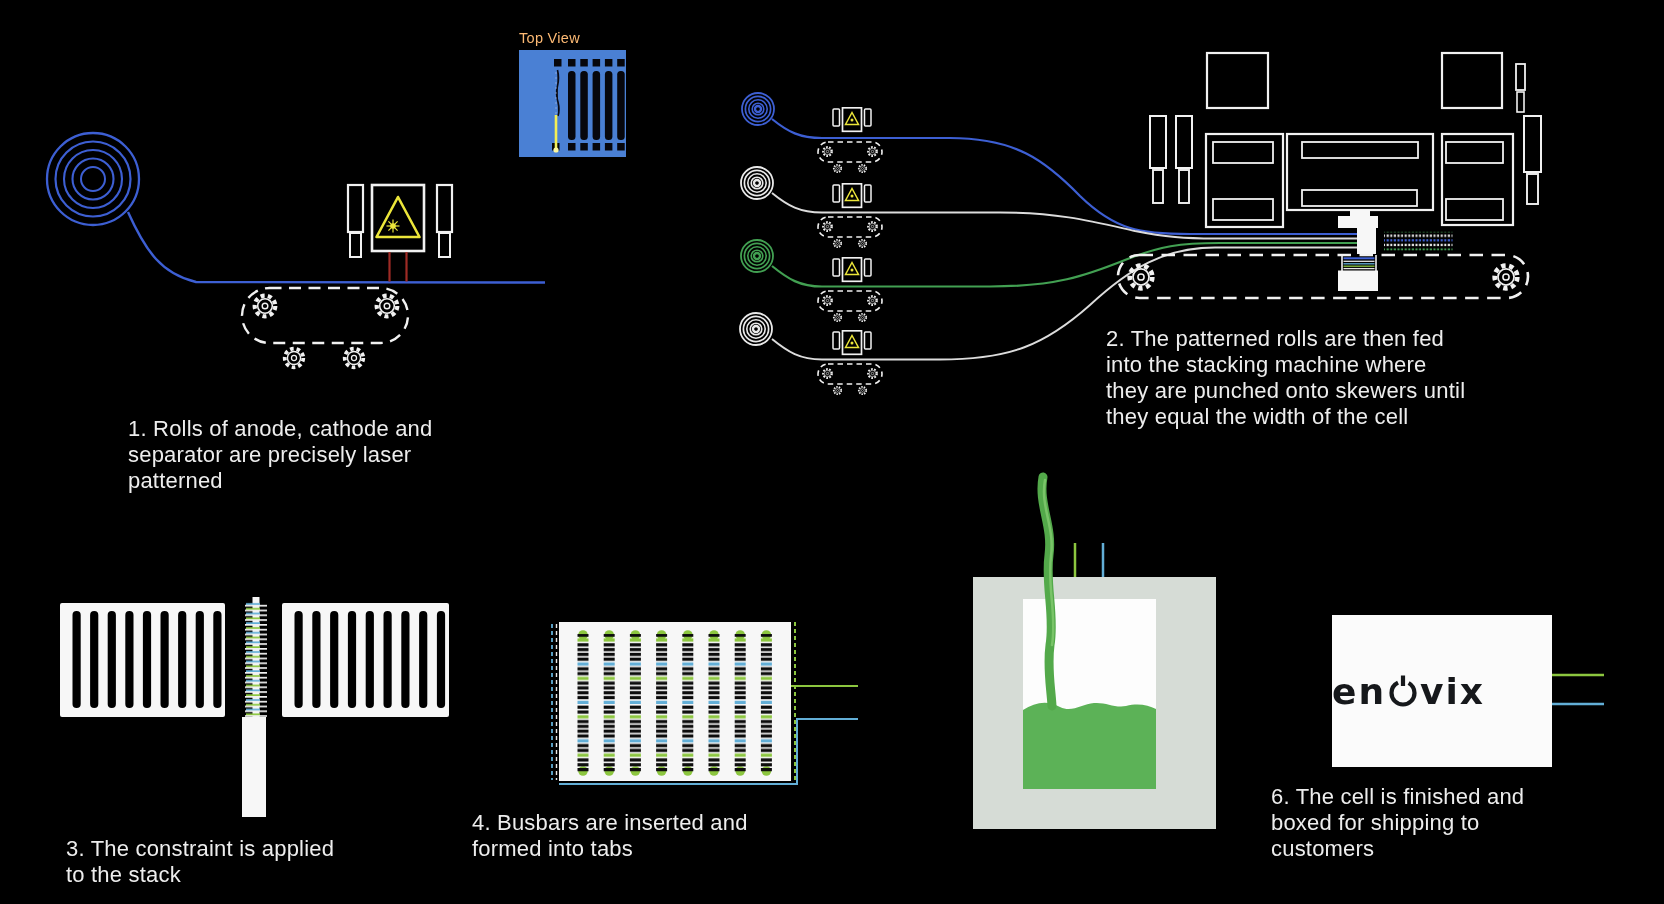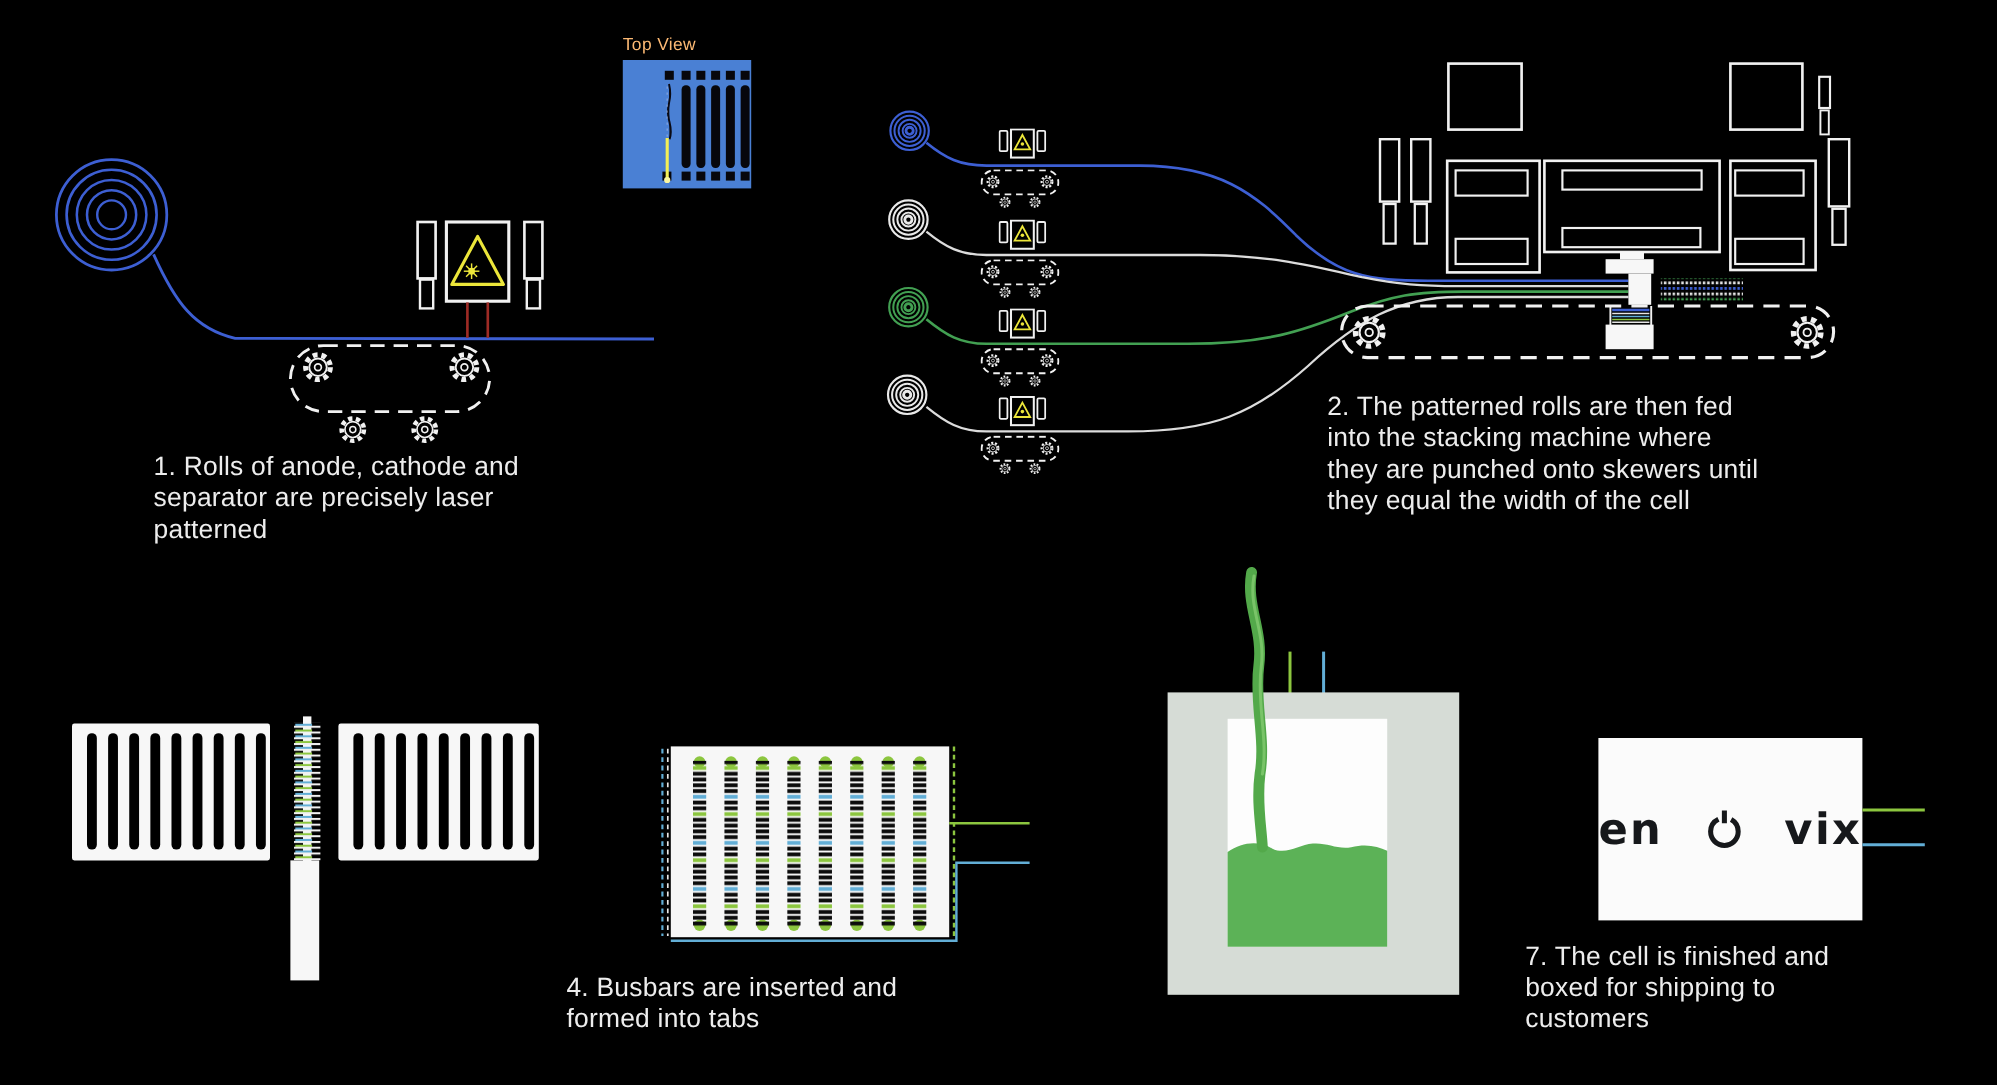--- a/index.html
+++ b/index.html
@@ -10,30 +10,30 @@
   .lnb{stroke:var(--c-blue);fill:none}
   .lng{stroke:var(--c-green);fill:none}
   .lnl{stroke:var(--c-lime);fill:none}
   .lnlb{stroke:var(--c-lightblue);fill:none}
   .lny{stroke:var(--c-yellow);fill:none}
   .lnr{stroke:var(--c-red);fill:none}
   .fw{fill:#f7f7f7}
   .fdark{fill:#07070c}
   .cap{position:absolute;color:var(--c-text);font:500 22px/26px "Liberation Sans",sans-serif;
        text-align:left;white-space:pre-line;letter-spacing:.2px}
-  .cap1{left:128px;top:376px;width:440px}
+  .cap1{left:128px;top:416px;width:440px}
   .cap2{left:1106px;top:326px;width:460px}
   .cap3{left:66px;top:836px;width:360px}
   .cap4{left:472px;top:810px;width:380px}
   .cap5{left:886px;top:841px;width:380px}
   .cap6{left:1271px;top:784px;width:340px}
   .topview-label{position:absolute;left:519px;top:29px;color:#fdba74;
        font:500 14.5px/18px "Liberation Sans",sans-serif;letter-spacing:.3px}
   .logo-box{position:absolute;left:1332px;top:615px;width:220px;height:152px;
-       display:flex;align-items:center;justify-content:space-between;gap:1px}
+       display:flex;align-items:center;justify-content:flex-start;gap:1px}
   .logo-box span{font:700 36px "DejaVu Sans",sans-serif;letter-spacing:2px;
        color:var(--c-ink);text-transform:lowercase}
 </style>
 </head>
 <body>
 
 <div class="stage">
 
 <svg class="art" width="1664" height="904" viewBox="0 0 1664 904">
   <defs>
@@ -319,23 +319,25 @@
 
 <div class="topview-label">Top View</div>
 
 <div class="cap cap1">1. Rolls of anode, cathode and
 separator are precisely laser
 patterned</div>
 <div class="cap cap2">2. The patterned rolls are then fed
 into the stacking machine where
 they are punched onto skewers until
 they equal the width of the cell</div>
+<div class="cap cap3">3. The constraint is applied
+to the stack</div>
 <div class="cap cap4">4. Busbars are inserted and
 formed into tabs</div>
-<div class="cap cap6">7. The cell is finished and
+<div class="cap cap6">6. The cell is finished and
 boxed for shipping to
 customers</div>
 
 <div class="logo-box">
   <span>en</span>
   <svg width="32" height="40" viewBox="0 0 32 40">
     <circle cx="16" cy="22" r="11.5" fill="none" stroke="var(--c-ink)" stroke-width="4.2" stroke-dasharray="48.7 11 80" transform="rotate(0 16 22)"></circle>
     <line x1="16" y1="4.5" x2="16" y2="15" stroke="var(--c-ink)" stroke-width="4.2"></line>
   </svg>
   <span>vix</span>

